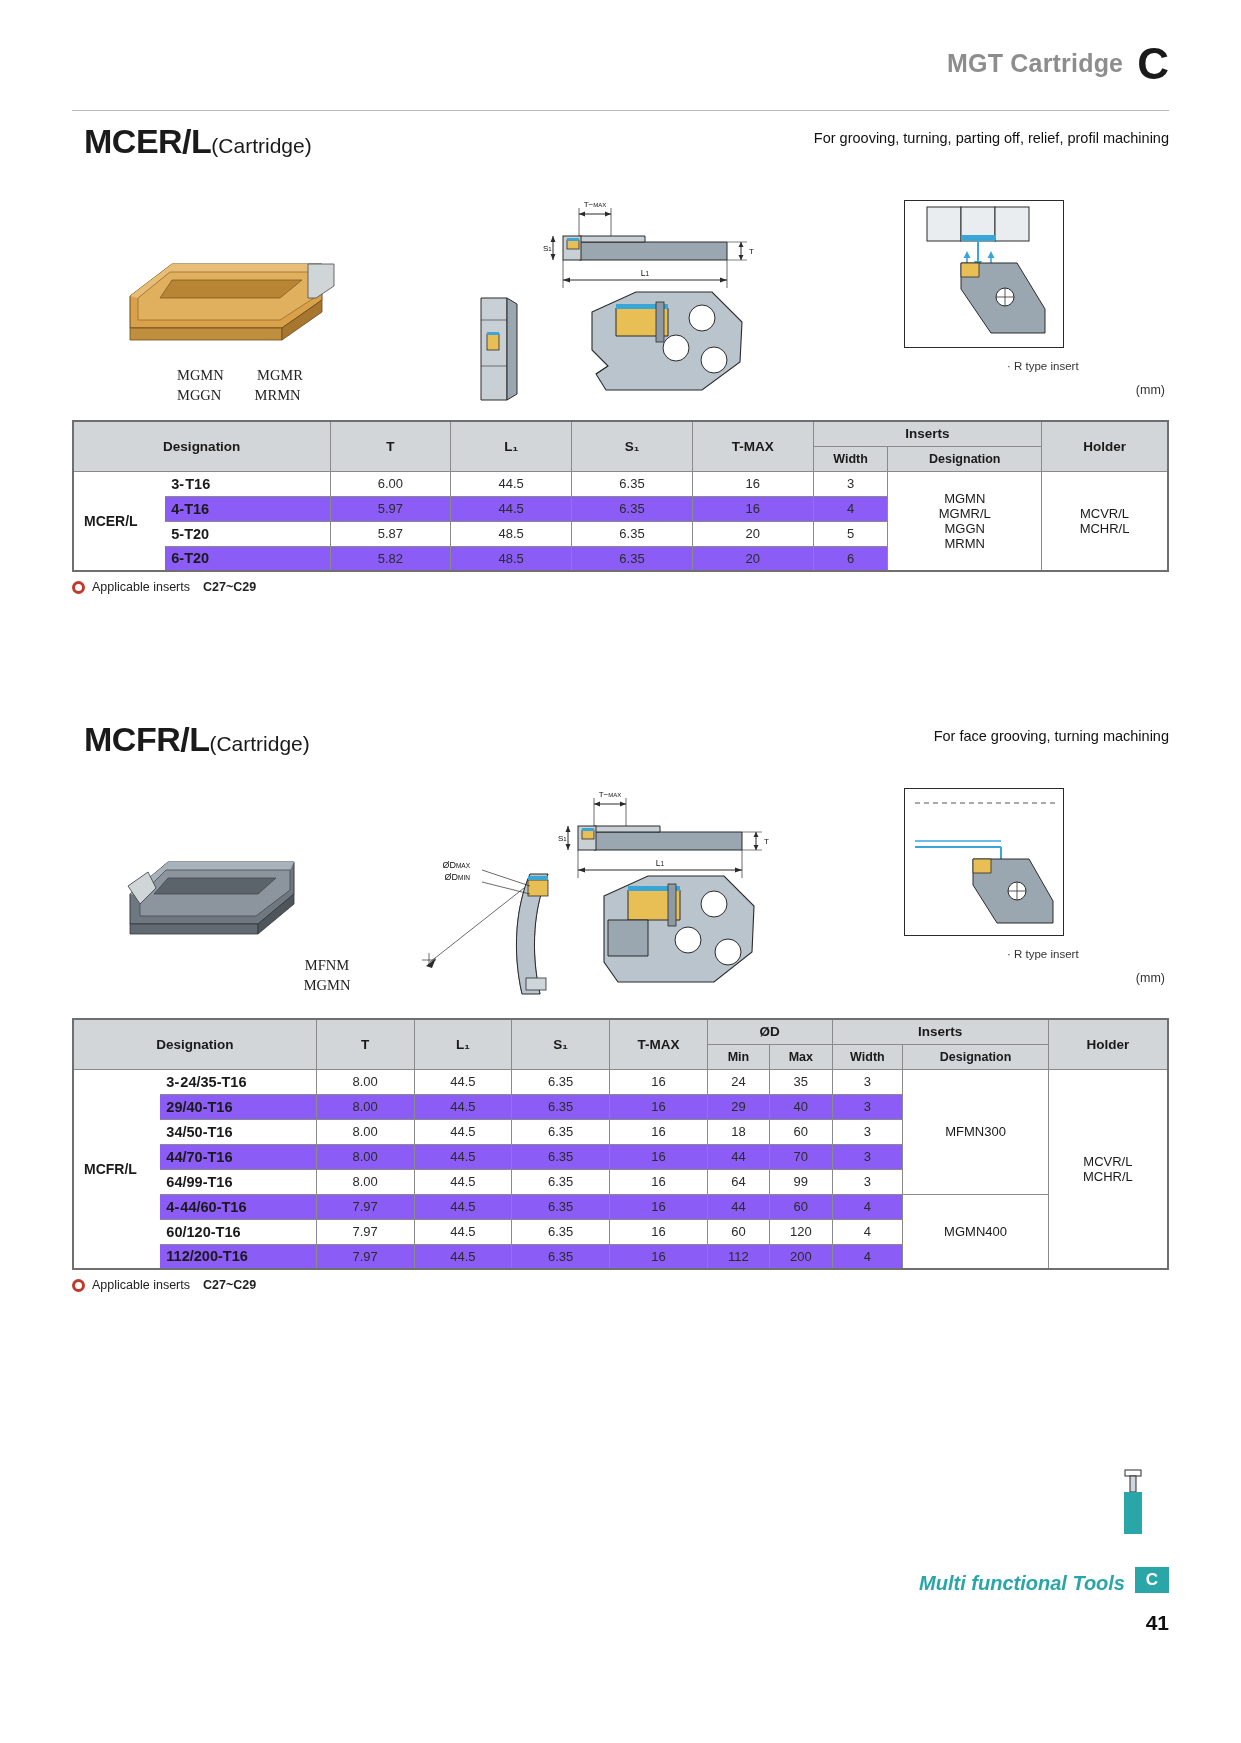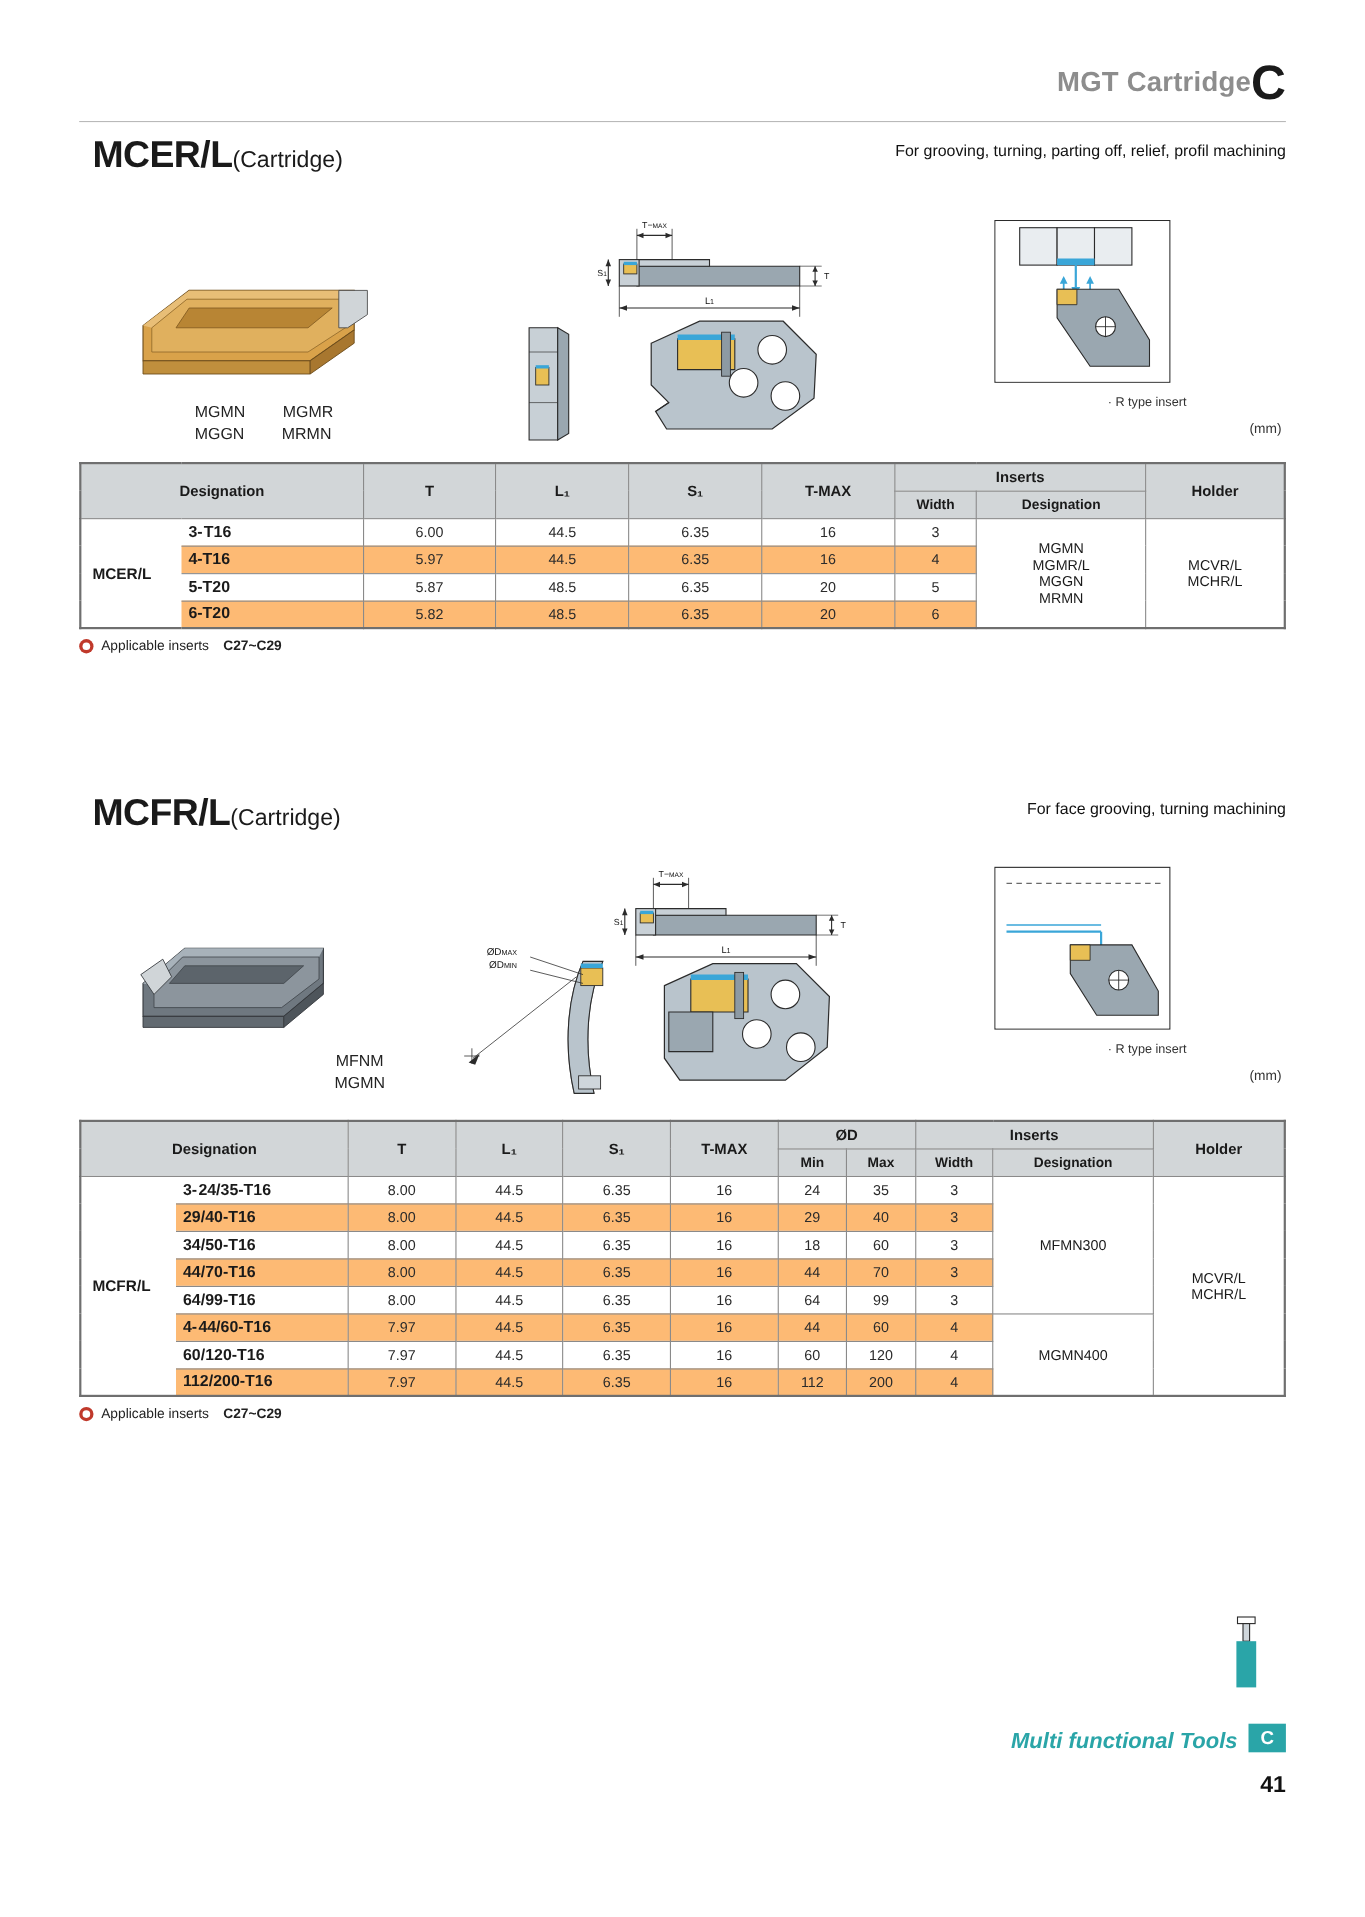--- a/index.html
+++ b/index.html
@@ -8,22 +8,22 @@
     width:1241px; height:1743px;
     background:#ffffff;
     font-family:"Liberation Sans", sans-serif;
     color:#1a1a1a;
     position:relative;
     overflow:hidden;
   }
 
   
   .page-header {
-    position:absolute; top:56px; right:72px;
-    display:flex; align-items:center; 
+    position:absolute; top:44px; right:72px;
+    display:flex; align-items:center; gap:14px;
   }
   .page-header .ht {
     font-size:25px; font-weight:bold; color:#8d8d8d; letter-spacing:.2px;
   }
   .page-header .hc {
     font-size:44px; font-weight:bold; color:#1a1a1a; line-height:.9;
   }
 
   .rule-top {
     position:absolute; left:72px; right:72px; top:110px;
@@ -44,21 +44,21 @@
   .sec-title .paren { font-size:21px; font-weight:normal; letter-spacing:0; }
   .sec-desc {
     position:absolute; right:0; top:8px;
     font-size:14.5px; color:#111; white-space:nowrap;
   }
 
   
   .figband { position:relative; height:252px; }
   .photo-cap {
     position:absolute; text-align:center; font-size:14.5px;
-    color:#222; line-height:1.35; white-space:nowrap;
+    color:#222; line-height:1.35; white-space:nowrap;font-family:Liberation Serif, serif;
   }
 
   
   svg.fig { position:absolute; overflow:visible; }
 
   
   .inset {
     position:absolute; background:#ffffff; border:1px solid #2b2b2b;
   }
   .note-rtype {
@@ -78,21 +78,21 @@
     border:1px solid #8a8a8a;
     text-align:center; vertical-align:middle;
     padding:0;
     height:25px;
   }
   table.spec thead th {
     background:#d2d6d8; font-weight:bold; font-size:13.5px;
   }
   table.spec thead th.sub { font-size:12.5px; }
   table.spec tbody td { background:#ffffff; font-size:13px; }
-  table.spec tbody tr.alt td { background:#fdba74; }
+  table.spec tbody tr.alt td { background:#8b5cf6; }
   table.spec tbody td.num { color:#2b2b2b; }
   table.spec td.fam {
     font-weight:bold; font-size:14px; text-align:left; padding-left:10px;
     border-right:none;
   }
   table.spec td.desig {
     font-weight:bold; font-size:14.5px; text-align:left; padding-left:6px;
     border-left:none;
   }
   table.spec td.desig .pre { display:inline-block; min-width:14px; }

